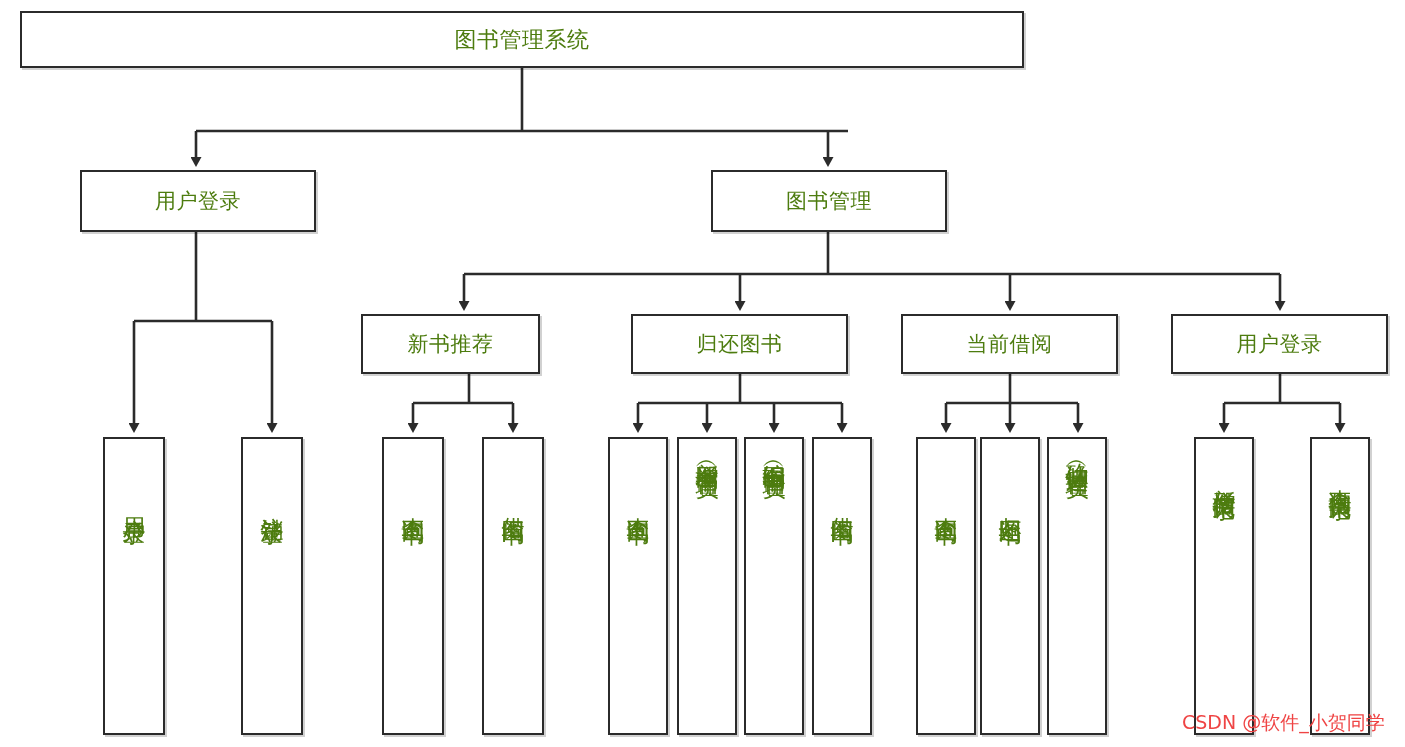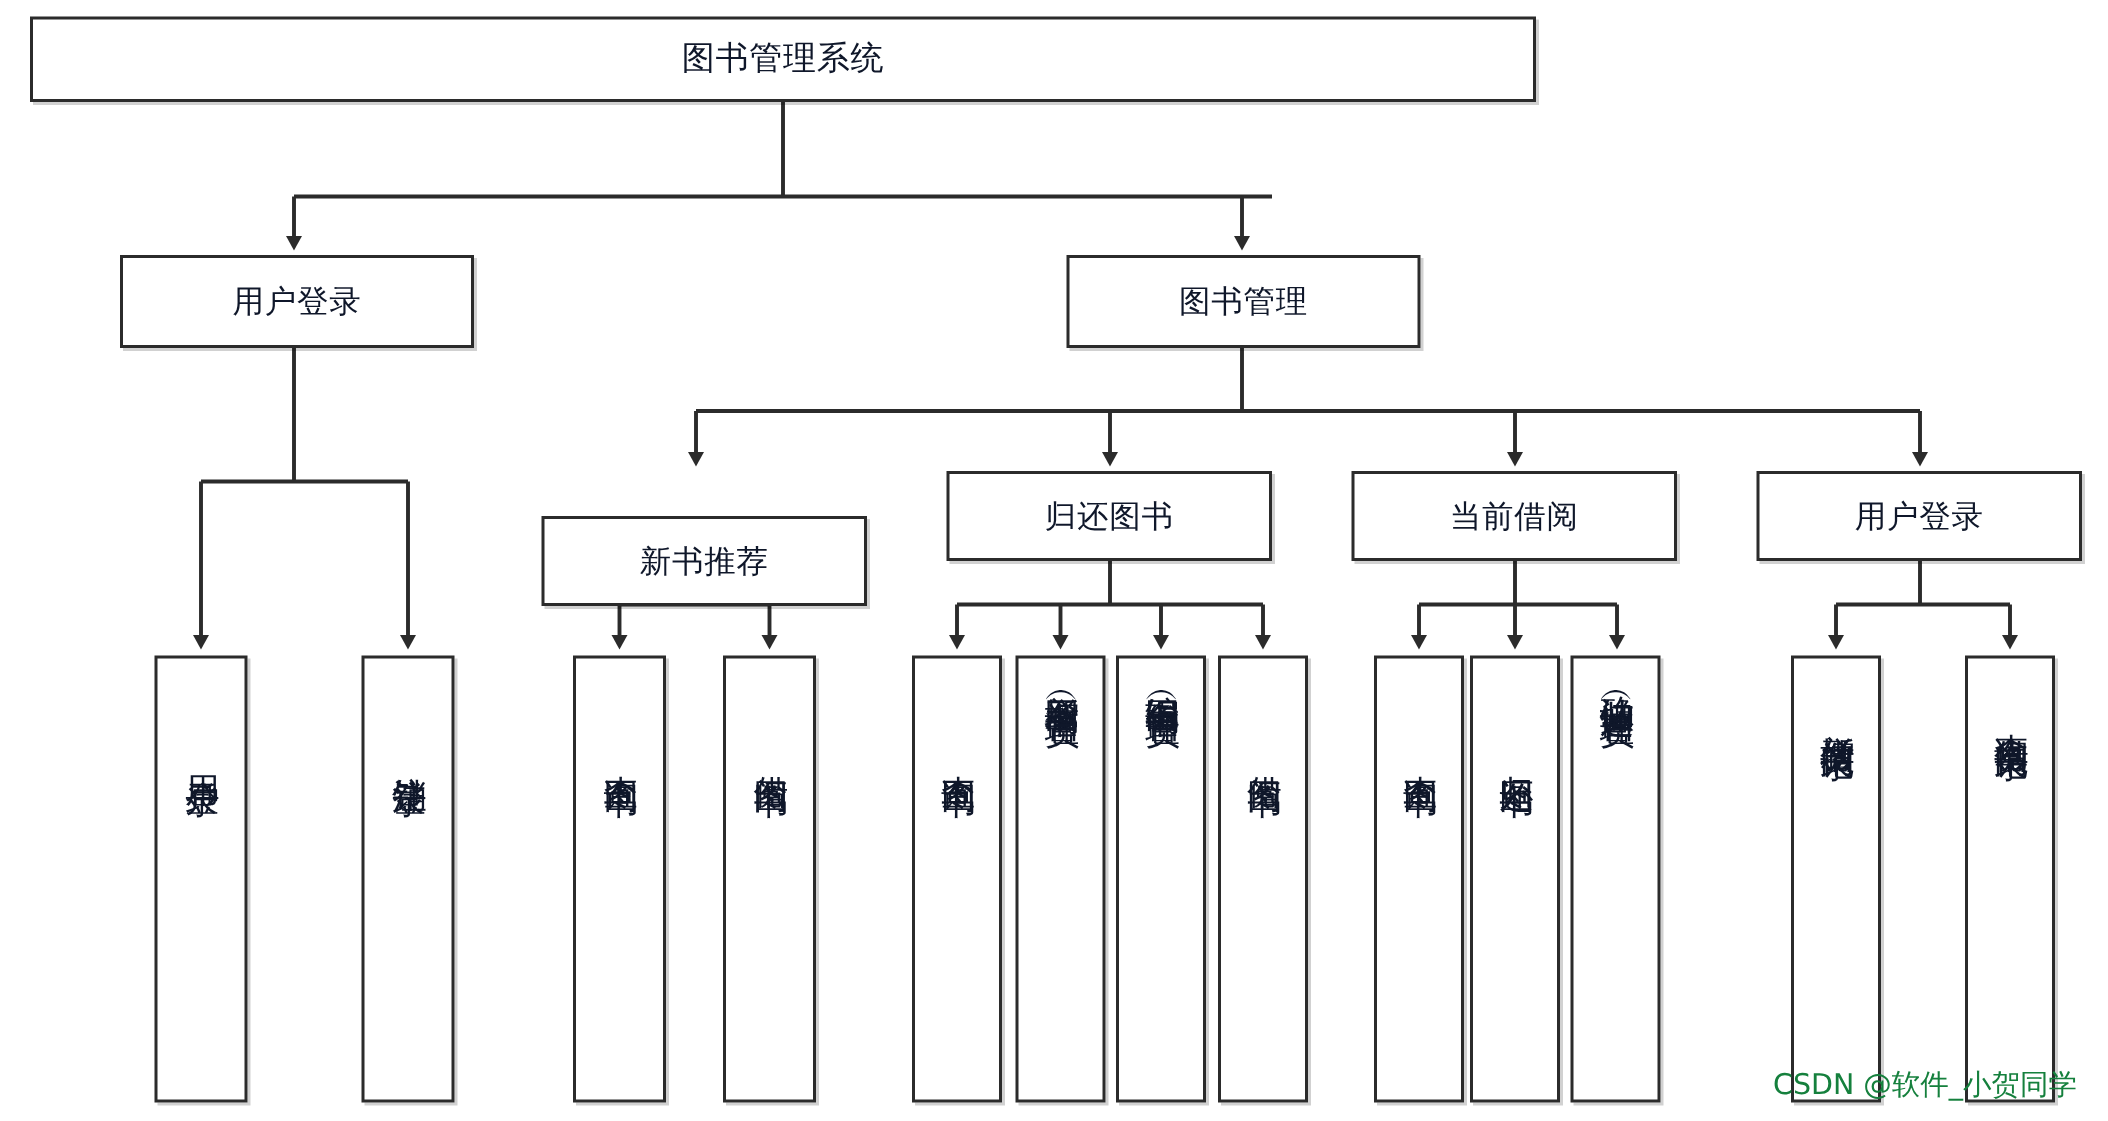--- a/index.html
+++ b/index.html
@@ -26,21 +26,21 @@
     position: absolute;
     box-sizing: border-box;
     border: 2.5px solid #2b2b2b;
     background: #ffffff;
     display: flex;
     align-items: center;
     justify-content: center;
     box-shadow: 2px 2px 0 rgba(0,0,0,0.18);
   }
   .node .label {
-    color: #0f172a;
+    color: #4d7c0f;
     letter-spacing: 0.5px;
     line-height: 1.18;
     text-align: center;
     white-space: nowrap;
   }
   .node.horiz .label {
     font-size: 21px;
   }
   .node.root .label {
     font-size: 22px;
@@ -61,21 +61,21 @@
     margin-top: 54px;
   }
   .node.leaf.mid .label {
     margin-top: 26px;
   }
   .watermark {
     position: absolute;
     left: 1182px;
     top: 710px;
     font-size: 19px;
-    color: #15803d;
+    color: #ef4444;
     white-space: nowrap;
     font-family: "DejaVu Sans", "Liberation Sans", sans-serif;
   }
 </style>
 </head>
 <body>
 
 <div id="canvas">
 
   <svg class="wires" viewBox="0 0 1405 747" xmlns="http://www.w3.org/2000/svg">
@@ -132,21 +132,21 @@
     <span class="label">图书管理系统</span>
   </div>
 
   <div class="node horiz" style="left:80px; top:170px; width:236px; height:62px;">
     <span class="label">用户登录</span>
   </div>
   <div class="node horiz" style="left:711px; top:170px; width:236px; height:62px;">
     <span class="label">图书管理</span>
   </div>
 
-  <div class="node horiz" style="left:361px; top:314px; width:217px; height:60px;margin-top:30px;">
+  <div class="node horiz" style="left:361px; top:314px; width:179px; height:60px;">
     <span class="label">新书推荐</span>
   </div>
   <div class="node horiz" style="left:631px; top:314px; width:217px; height:60px;">
     <span class="label">归还图书</span>
   </div>
   <div class="node horiz" style="left:901px; top:314px; width:217px; height:60px;">
     <span class="label">当前借阅</span>
   </div>
   <div class="node horiz" style="left:1171px; top:314px; width:217px; height:60px;">
     <span class="label">用户登录</span>

